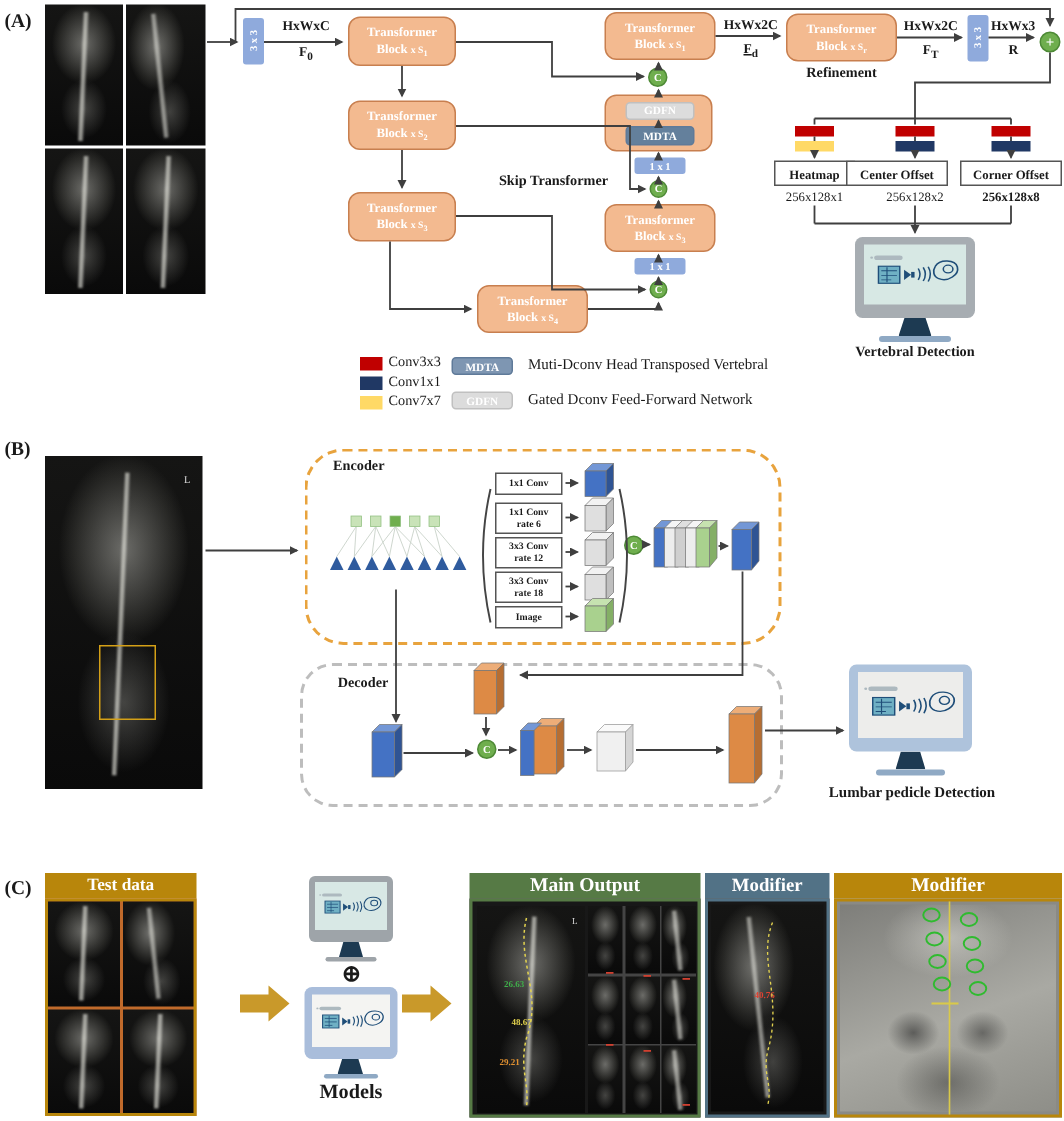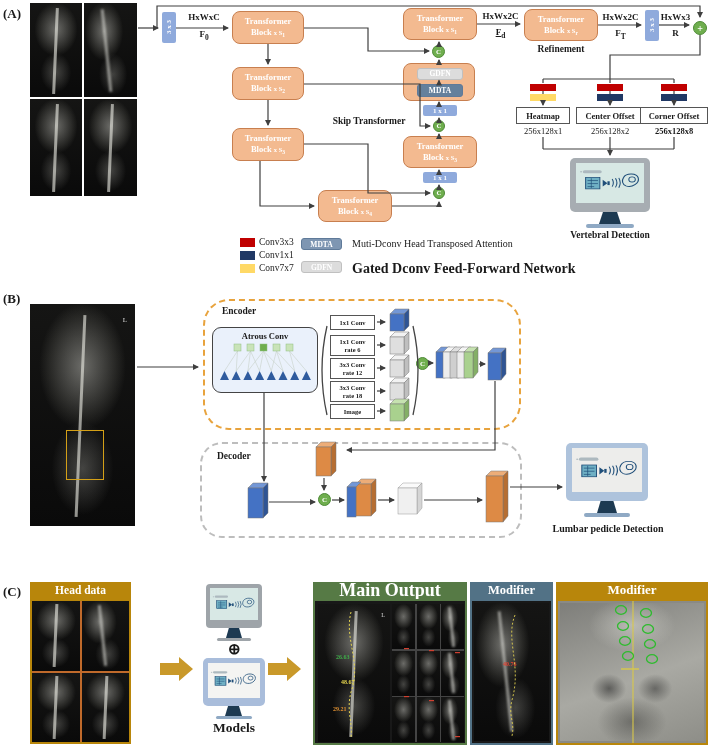--- a/index.html
+++ b/index.html
@@ -150,21 +150,21 @@
 
   <div class="bar" style="left:530px;top:84px;width:26px;height:7px;background:#C00000;"></div>
   <div class="bar" style="left:530px;top:94px;width:26px;height:7px;background:#FFD966;"></div>
   <div class="bar" style="left:597px;top:84px;width:26px;height:7px;background:#C00000;"></div>
   <div class="bar" style="left:597px;top:94px;width:26px;height:7px;background:#203864;"></div>
   <div class="bar" style="left:661px;top:84px;width:26px;height:7px;background:#C00000;"></div>
   <div class="bar" style="left:661px;top:94px;width:26px;height:7px;background:#203864;"></div>
 
   <div class="box" style="left:516px;top:107px;width:54px;height:17px;">Heatmap</div>
   <div class="dim" style="left:516px;top:126px;width:54px;font-weight:normal;font-size:8.5px;">256x128x1</div>
-  <div class="box" style="left:576px;top:107px;width:68px;height:17px;">Center Offset</div>
+  <div class="box" style="left:564px;top:107px;width:68px;height:17px;">Center Offset</div>
   <div class="dim" style="left:576px;top:126px;width:68px;font-weight:normal;font-size:8.5px;">256x128x2</div>
   <div class="box" style="left:640px;top:107px;width:68px;height:17px;">Corner Offset</div>
   <div class="dim" style="left:640px;top:126px;width:68px;font-weight:bold;font-size:8.5px;">256x128x8</div>
 
   <div class="mon-frame" style="left:570px;top:158px;width:80px;height:54px;background:#A7ADB2;">
     <div class="mon-screen" style="left:6px;top:5px;width:68px;height:40px;background:#D7E8E4;">
       <svg class="mon-ic" viewBox="0 0 66 32">
           <use href="#mon-icon" transform="scale(1,0.8)"></use>
         </svg>
     </div>
@@ -173,72 +173,69 @@
   </div>
   <div class="cap" style="left:540px;top:230px;width:140px;font-size:9.5px;">Vertebral Detection</div>
 
   <div class="sw" style="left:240px;top:238px;background:#C00000;"></div>
   <div class="leglbl" style="left:259px;top:237px;text-align:center;">Conv3x3</div>
   <div class="sw" style="left:240px;top:251px;background:#203864;"></div>
   <div class="leglbl" style="left:259px;top:250px;">Conv1x1</div>
   <div class="sw" style="left:240px;top:264px;background:#FFD966;"></div>
   <div class="leglbl" style="left:259px;top:263px;">Conv7x7</div>
   <div class="pill mdta" style="left:301px;top:238px;width:41px;height:12px;">MDTA</div>
-  <div class="leglbl" style="left:352px;top:238px;font-size:10px;">Muti-Dconv Head Transposed Attention</div>
+  <div class="leglbl" style="left:352px;top:238px;font-size:10px;">Muti-Dconv Head Transposed Vertebral</div>
   <div class="pill gdfn" style="left:301px;top:261px;width:41px;height:12px;">GDFN</div>
-  <div class="leglbl" style="left:352px;top:261px;font-size:14px;font-weight:bold;">Gated Dconv Feed-Forward Network</div>
+  <div class="leglbl" style="left:352px;top:261px;font-size:10px;">Gated Dconv Feed-Forward Network</div>
 
   <div class="abs tag" style="left:3px;top:291px;">(B)</div>
   <div class="xr spine" style="left:30px;top:304px;width:105px;height:222px;">
     <div class="abs" style="right:8px;top:12px;color:#ddd;font-size:7px;z-index:2;">L</div>
     <div class="abs" style="left:36px;top:126px;width:36px;height:48px;border:1.5px solid #D4A017;z-index:2;"></div>
   </div>
 
   <div class="abs" style="left:203px;top:299px;width:318px;height:131px;border:2px dashed #E8A33D;border-radius:26px;box-sizing:border-box;"></div>
   <div class="cap" style="left:222px;top:306px;width:50px;font-size:9.5px;text-align:left;">Encoder</div>
 
-  <div class="abs" style="left:212px;top:327px;width:106px;height:66px;background:#EAF1FB;border:1.3px solid #444;border-radius:9px;box-sizing:border-box;">
-    <div class="cap" style="left:0;top:3px;width:100%;font-size:8.5px;">Atrous Conv</div>
-  </div>
 
   <div class="box" style="left:330px;top:315px;width:45px;height:15px;font-size:6.5px;">1x1 Conv</div>
   <div class="box" style="left:330px;top:335px;width:45px;height:21px;font-size:6.5px;flex-direction:column;line-height:1.2;">
       <span>1x1 Conv</span>
       <span>rate 6</span>
     </div>
   <div class="box" style="left:330px;top:358px;width:45px;height:21px;font-size:6.5px;flex-direction:column;line-height:1.2;">
       <span>3x3 Conv</span>
       <span>rate 12</span>
     </div>
   <div class="box" style="left:330px;top:381px;width:45px;height:21px;font-size:6.5px;flex-direction:column;line-height:1.2;">
       <span>3x3 Conv</span>
       <span>rate 18</span>
     </div>
   <div class="box" style="left:330px;top:404px;width:45px;height:15px;font-size:6.5px;">Image</div>
 
   <div class="cgreen" style="left:416px;top:357px;width:13px;height:13px;">C</div>
 
   <div class="abs" style="left:200px;top:442px;width:322px;height:96px;border:2px dashed #BDBDBD;border-radius:22px;box-sizing:border-box;"></div>
-  <div class="cap" style="left:217px;top:451px;width:50px;font-size:9.5px;text-align:left;">Decoder</div>
+  <div class="cap" style="left:217px;top:451px;width:50px;font-size:9.5px;text-align:center;">Decoder</div>
   <div class="cgreen" style="left:318px;top:493px;width:13px;height:13px;">C</div>
 
   <div class="mon-frame" style="left:566px;top:443px;width:82px;height:58px;background:#AEC3DC;">
     <div class="mon-screen" style="left:6px;top:5px;width:70px;height:44px;background:#EDEDEB;">
       <svg class="mon-ic" viewBox="0 0 66 32">
           <use href="#mon-icon" transform="scale(1,0.8)"></use>
         </svg>
     </div>
     <div class="mon-stand" style="left:31px;top:58px;width:20px;height:12px;"></div>
     <div class="mon-base" style="left:18px;top:70px;width:46px;height:4px;"></div>
   </div>
   <div class="cap" style="left:534px;top:523px;width:148px;font-size:10px;">Lumbar pedicle Detection</div>
 
   <div class="abs tag" style="left:3px;top:584px;">(C)</div>
 
-  <div class="hdr" style="left:30px;top:582px;width:101px;height:17px;background:#B8860B;font-size:11.5px;line-height:17px;">Head data</div>
+  <div class="hdr" style="left:30px;top:582px;width:101px;height:17px;background:#B8860B;font-size:11.5px;line-height:17px;">Test data</div>
   <div class="abs" style="left:30px;top:599px;width:101px;height:145px;border:2px solid #B8860B;box-sizing:border-box;background:#C06A2B;">
     <div class="gridC" style="left:0;top:0;width:97px;height:141px;grid-template-columns:1fr 1fr;grid-template-rows:1fr 1fr;gap:2px;">
       <div class="xr spine" style="position:relative;"></div>
       <div class="xr lat" style="position:relative;"></div>
       <div class="xr spine" style="position:relative;"></div>
       <div class="xr spine" style="position:relative;"></div>
     </div>
   </div>
 
   <div class="mon-frame" style="left:206px;top:584px;width:56px;height:44px;background:#9EA4A9;border-radius:4px;">
@@ -255,21 +252,21 @@
     <div class="mon-screen" style="left:5px;top:5px;width:52px;height:35px;background:#F4F4F2;">
       <svg class="mon-ic" viewBox="0 0 66 32">
           <use href="#mon-icon" transform="scale(1,0.8)"></use>
         </svg>
     </div>
     <div class="mon-stand" style="left:22px;top:48px;width:17px;height:10px;"></div>
     <div class="mon-base" style="left:13px;top:58px;width:36px;height:3px;"></div>
   </div>
   <div class="cap" style="left:203px;top:720px;width:62px;font-size:13.5px;">Models</div>
 
-  <div class="hdr" style="left:313px;top:582px;width:154px;height:17px;background:#567A45;font-size:18px;line-height:16px;">Main Output</div>
+  <div class="hdr" style="left:313px;top:582px;width:154px;height:17px;background:#567A45;font-size:13px;line-height:16px;">Main Output</div>
   <div class="outbody" style="left:313px;top:599px;width:154px;height:146px;border:2px solid #567A45;">
     <div class="xr spine" style="left:3px;top:3px;width:72px;height:138px;">
       <div class="abs" style="right:5px;top:8px;color:#ddd;font-size:6px;z-index:2;">L</div>
     </div>
     <div class="gridC" style="left:77px;top:3px;width:72px;height:138px;grid-template-columns:1fr 1fr 1fr;grid-template-rows:1fr 1fr 1fr;gap:1.5px;background:#444;">
       <div class="xr" style="position:relative;"></div>
       <div class="xr" style="position:relative;"></div>
       <div class="xr lat" style="position:relative;"></div>
       <div class="xr" style="position:relative;"></div>
       <div class="xr" style="position:relative;"></div>

